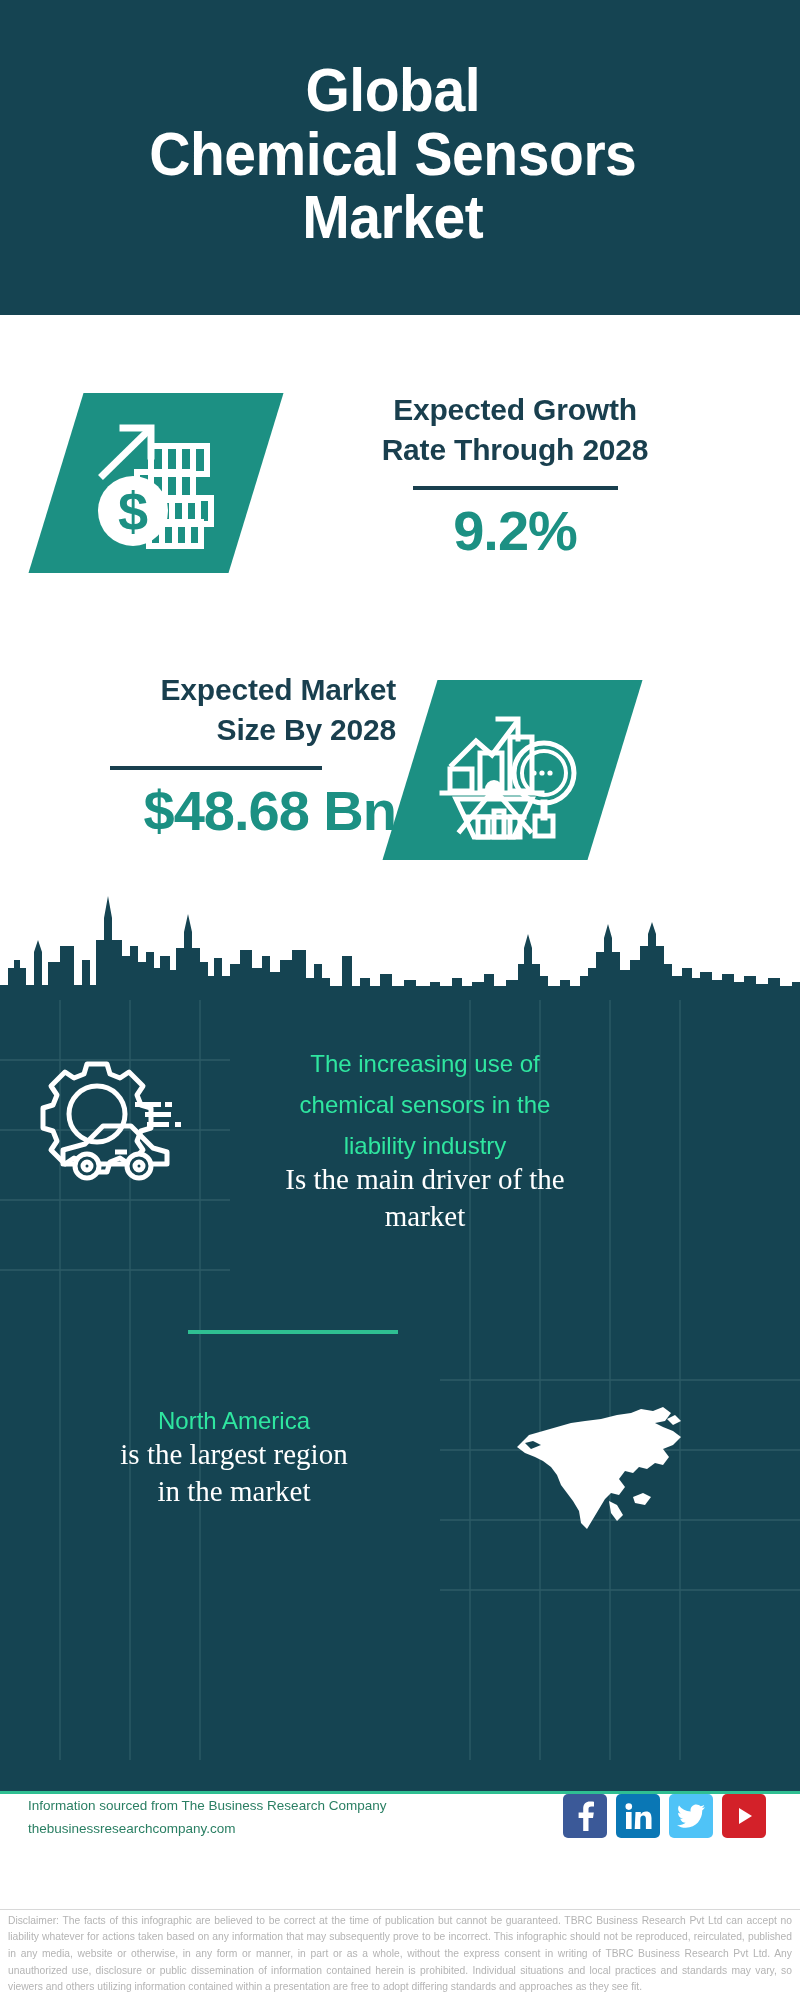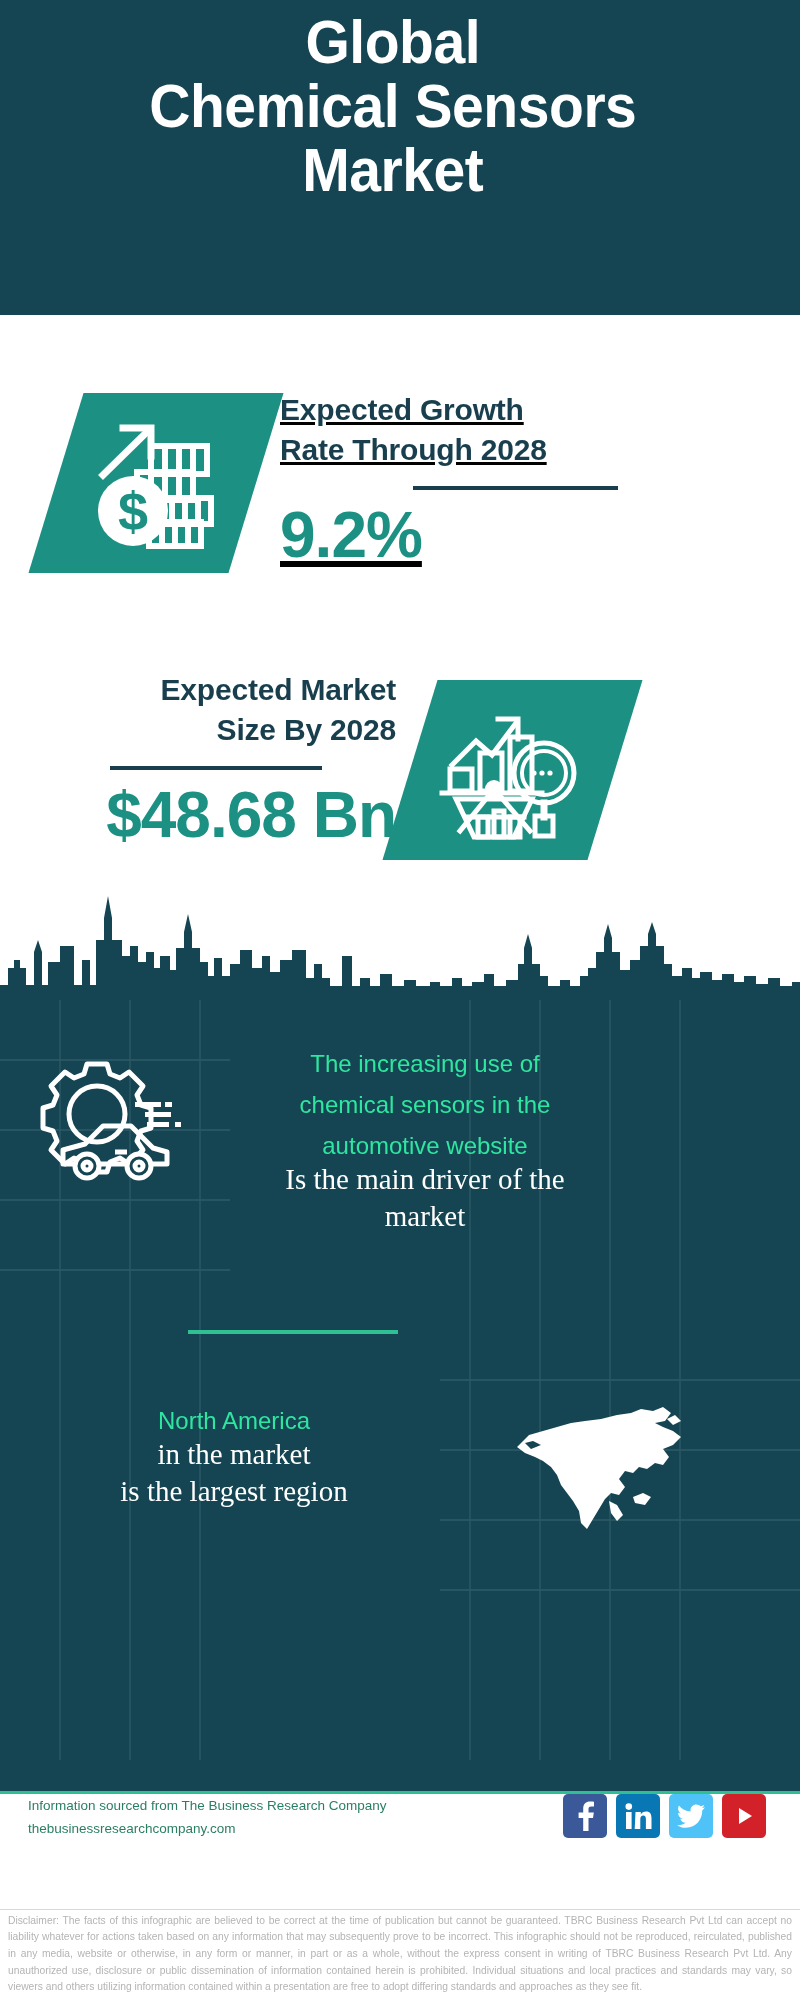--- a/index.html
+++ b/index.html
@@ -22,20 +22,21 @@
     display: flex;
     flex-direction: column;
   }
 
   
   .header {
     background: #154452;
     height: 315px;
     flex: 0 0 315px;
     display: flex;
+    align-items: center;
     justify-content: center;
     box-sizing: border-box;
     padding: 10px 40px 18px 25px;
   }
   .header-title {
     color: #ffffff;
     font-size: 62px;
     line-height: 1.03;
     font-weight: bold;
     text-align: center;
@@ -67,22 +68,21 @@
     justify-content: center;
   }
 
   
   .stat1-icon { left: 56px; top: 78px; width: 200px; height: 180px; }
   .stat1-text {
     position: absolute;
     left: 280px;
     top: 75px;
     width: 470px;
-    text-align: left;
-    text-decoration: underline;
+    text-align: center;
   }
   
   .stat2-icon { left: 410px; top: 365px; width: 205px; height: 180px; }
   .stat2-text {
     position: absolute;
     left: 36px;
     top: 355px;
     width: 360px;
     text-align: right;
   }
@@ -96,21 +96,21 @@
   }
   .stat-rule {
     height: 4px;
     background: #193f4e;
     margin: 17px auto 10px auto;
   }
   .stat1-text .stat-rule { width: 205px; }
   .stat2-text .stat-rule { width: 212px; }
   .stat-value {
     color: #1c9083;
-    font-size: 64px;
+    font-size: 56px;
     font-weight: bold;
     line-height: 1.1;
     letter-spacing: -1px;
   }
 
   
   .dark-panel {
     flex: 1 1 auto;
     position: relative;
     background: #154452;
@@ -386,33 +386,33 @@
             <rect x="130" y="46" width="7" height="5"></rect>
             <rect x="110" y="56" width="26" height="5"></rect>
             <rect x="112" y="66" width="22" height="5"></rect>
             <rect x="140" y="66" width="6" height="5"></rect>
           </g>
         </svg>
       </div>
       <div class="driver-text">
         <span class="hl-green">The increasing use of</span>
         <span class="hl-green">chemical sensors in the</span>
-        <span class="hl-green">automotive website</span>
+        <span class="hl-green">liability industry</span>
         <span class="sub-white">Is the main driver of the</span>
         <span class="sub-white">market</span>
       </div>
     </div>
 
     <div class="divider-green"></div>
 
     <div class="region-row">
       <div class="region-text">
         <span class="hl-green">North America</span>
+        <span class="sub-white">is the largest region</span>
         <span class="sub-white">in the market</span>
-        <span class="sub-white">is the largest region</span>
       </div>
       <div class="region-map-wrap">
         <svg width="175" height="135" viewBox="0 0 175 135">
           <path fill="#ffffff" d="M16 34 L30 30 L44 26 L58 22 L72 20 L88 18 L104 14 L118 12 L128 8 L140 10 L150 6 L158 12 L152 20 L142 22 L150 26 L160 30 L168 36 L160 44 L150 48 L156 56 L150 64 L142 62 L134 68 L126 66 L120 72 L112 70 L106 78 L112 86 L106 94 L98 92 L92 98 L86 108 L80 118 L74 128 L68 122 L66 110 L60 100 L54 92 L48 84 L44 74 L38 66 L30 60 L22 56 L12 52 L4 46 L10 40 Z
                                    M28 44 L20 40 L12 42 L18 48 Z
                                    M96 100 L104 104 L110 114 L104 120 L98 112 Z
                                    M120 96 L130 92 L138 96 L132 104 L122 102 Z"></path>
           <path fill="#ffffff" d="M154 18 L162 14 L168 20 L160 24 Z"></path>
         </svg>
       </div>

